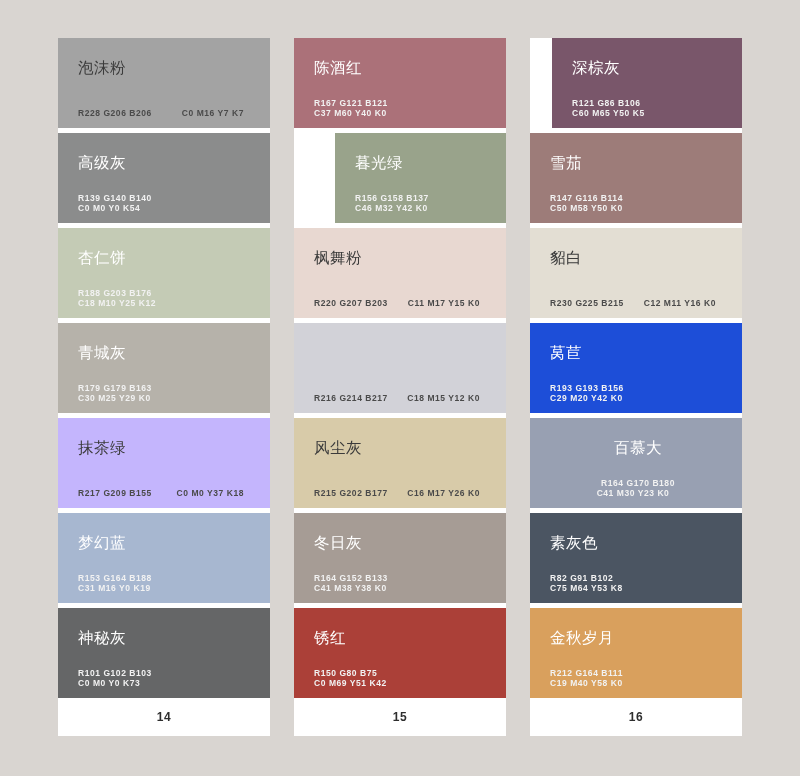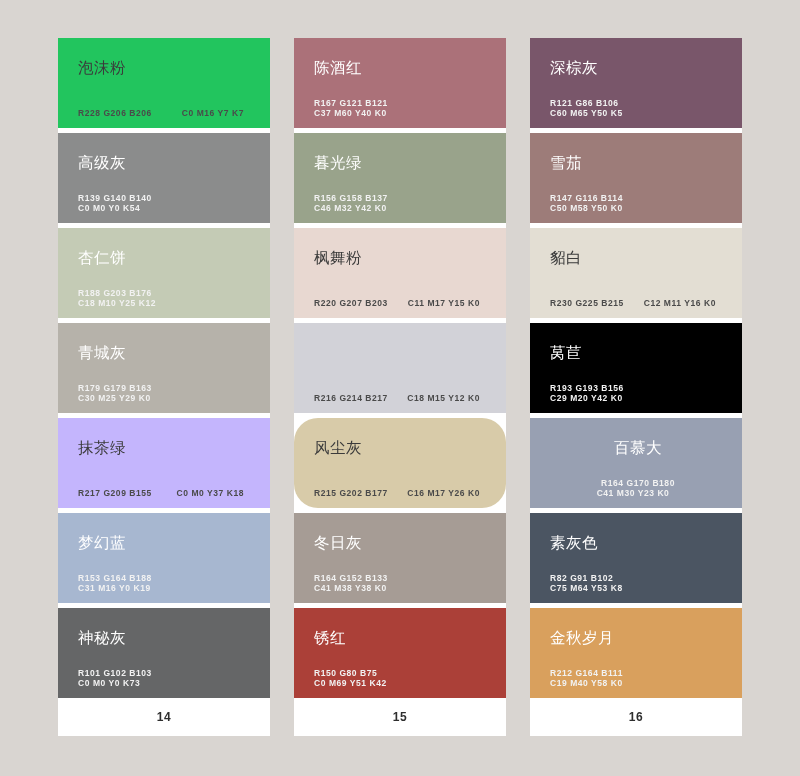--- a/index.html
+++ b/index.html
@@ -92,21 +92,21 @@
     color: #2e2e2e;
     letter-spacing: 0.5px;
   }
 </style>
 </head>
 <body style="background: rgb(217, 213, 209);">
 
 <div id="palette-board" style="background: transparent;">
     <div class="palette-card" style="background: rgb(255, 255, 255);">
       <div class="swatch-stack">
-        <div class="swatch text-dark" style="background: #22c55e;">
+        <div class="swatch text-dark" style="background: #a3a3a3;">
           <div class="swatch-name">泡沫粉</div>
           <div class="swatch-codes">
             <span class="code-rgb">R228 G206 B206</span>
             <span class="code-cmyk">C0   M16 Y7   K7</span>
           </div>
         </div>
         <div class="swatch text-light" style="background: rgb(139, 140, 140);">
           <div class="swatch-name">高级灰</div>
           <div class="swatch-codes">
             <span class="code-rgb">R139 G140 B140</span>
@@ -153,41 +153,41 @@
     </div>
     <div class="palette-card" style="background: rgb(255, 255, 255);">
       <div class="swatch-stack">
         <div class="swatch text-light" style="background: rgb(171, 113, 121);">
           <div class="swatch-name">陈酒红</div>
           <div class="swatch-codes">
             <span class="code-rgb">R167 G121 B121</span>
             <span class="code-cmyk">C37 M60 Y40 K0</span>
           </div>
         </div>
-        <div class="swatch text-light" style="background: rgb(153, 163, 139);">
+        <div class="swatch text-light" style="background: rgb(153, 163, 139); margin-left: 41px;">
           <div class="swatch-name">暮光绿</div>
           <div class="swatch-codes">
             <span class="code-rgb">R156 G158 B137</span>
             <span class="code-cmyk">C46 M32 Y42 K0</span>
           </div>
         </div>
         <div class="swatch text-dark" style="background: rgb(232, 216, 209);">
           <div class="swatch-name">枫舞粉</div>
           <div class="swatch-codes">
             <span class="code-rgb">R220 G207 B203</span>
             <span class="code-cmyk">C11 M17 Y15 K0</span>
           </div>
         </div>
         <div class="swatch text-dark" style="background: rgb(210, 210, 216);">
           <div class="swatch-codes">
             <span class="code-rgb">R216 G214 B217</span>
             <span class="code-cmyk">C18 M15 Y12 K0</span>
           </div>
         </div>
-        <div class="swatch text-dark" style="background: rgb(216, 203, 169); border-radius: 24px;">
+        <div class="swatch text-dark" style="background: rgb(216, 203, 169);">
           <div class="swatch-name">风尘灰</div>
           <div class="swatch-codes">
             <span class="code-rgb">R215 G202 B177</span>
             <span class="code-cmyk">C16 M17 Y26 K0</span>
           </div>
         </div>
         <div class="swatch text-light" style="background: rgb(166, 156, 149);">
           <div class="swatch-name">冬日灰</div>
           <div class="swatch-codes">
             <span class="code-rgb">R164 G152 B133</span>
@@ -199,42 +199,42 @@
           <div class="swatch-codes">
             <span class="code-rgb">R150 G80   B75</span>
             <span class="code-cmyk">C0    M69 Y51 K42</span>
           </div>
         </div>
       </div>
       <div class="card-footer"><span class="page-number">15</span></div>
     </div>
     <div class="palette-card" style="background: rgb(255, 255, 255);">
       <div class="swatch-stack">
-        <div class="swatch text-light" style="background: rgb(121, 86, 106);">
+        <div class="swatch text-light" style="background: rgb(121, 86, 106); margin-left: 22px;">
           <div class="swatch-name">深棕灰</div>
           <div class="swatch-codes">
             <span class="code-rgb">R121 G86   B106</span>
             <span class="code-cmyk">C60 M65 Y50 K5</span>
           </div>
         </div>
         <div class="swatch text-light" style="background: rgb(157, 124, 121);">
           <div class="swatch-name">雪茄</div>
           <div class="swatch-codes">
             <span class="code-rgb">R147 G116 B114</span>
             <span class="code-cmyk">C50 M58 Y50 K0</span>
           </div>
         </div>
         <div class="swatch text-dark" style="background: rgb(227, 222, 211);">
           <div class="swatch-name">貂白</div>
           <div class="swatch-codes">
             <span class="code-rgb">R230 G225 B215</span>
             <span class="code-cmyk">C12 M11 Y16 K0</span>
           </div>
         </div>
-        <div class="swatch text-light" style="background: #000000;">
+        <div class="swatch text-light" style="background: #1d4ed8;">
           <div class="swatch-name">莴苣</div>
           <div class="swatch-codes">
             <span class="code-rgb">R193 G193 B156</span>
             <span class="code-cmyk">C29 M20 Y42 K0</span>
           </div>
         </div>
         <div class="swatch text-light" style="background: rgb(152, 160, 178); text-align: center;">
           <div class="swatch-name">百慕大</div>
           <div class="swatch-codes">
             <span class="code-rgb">R164 G170 B180</span>

